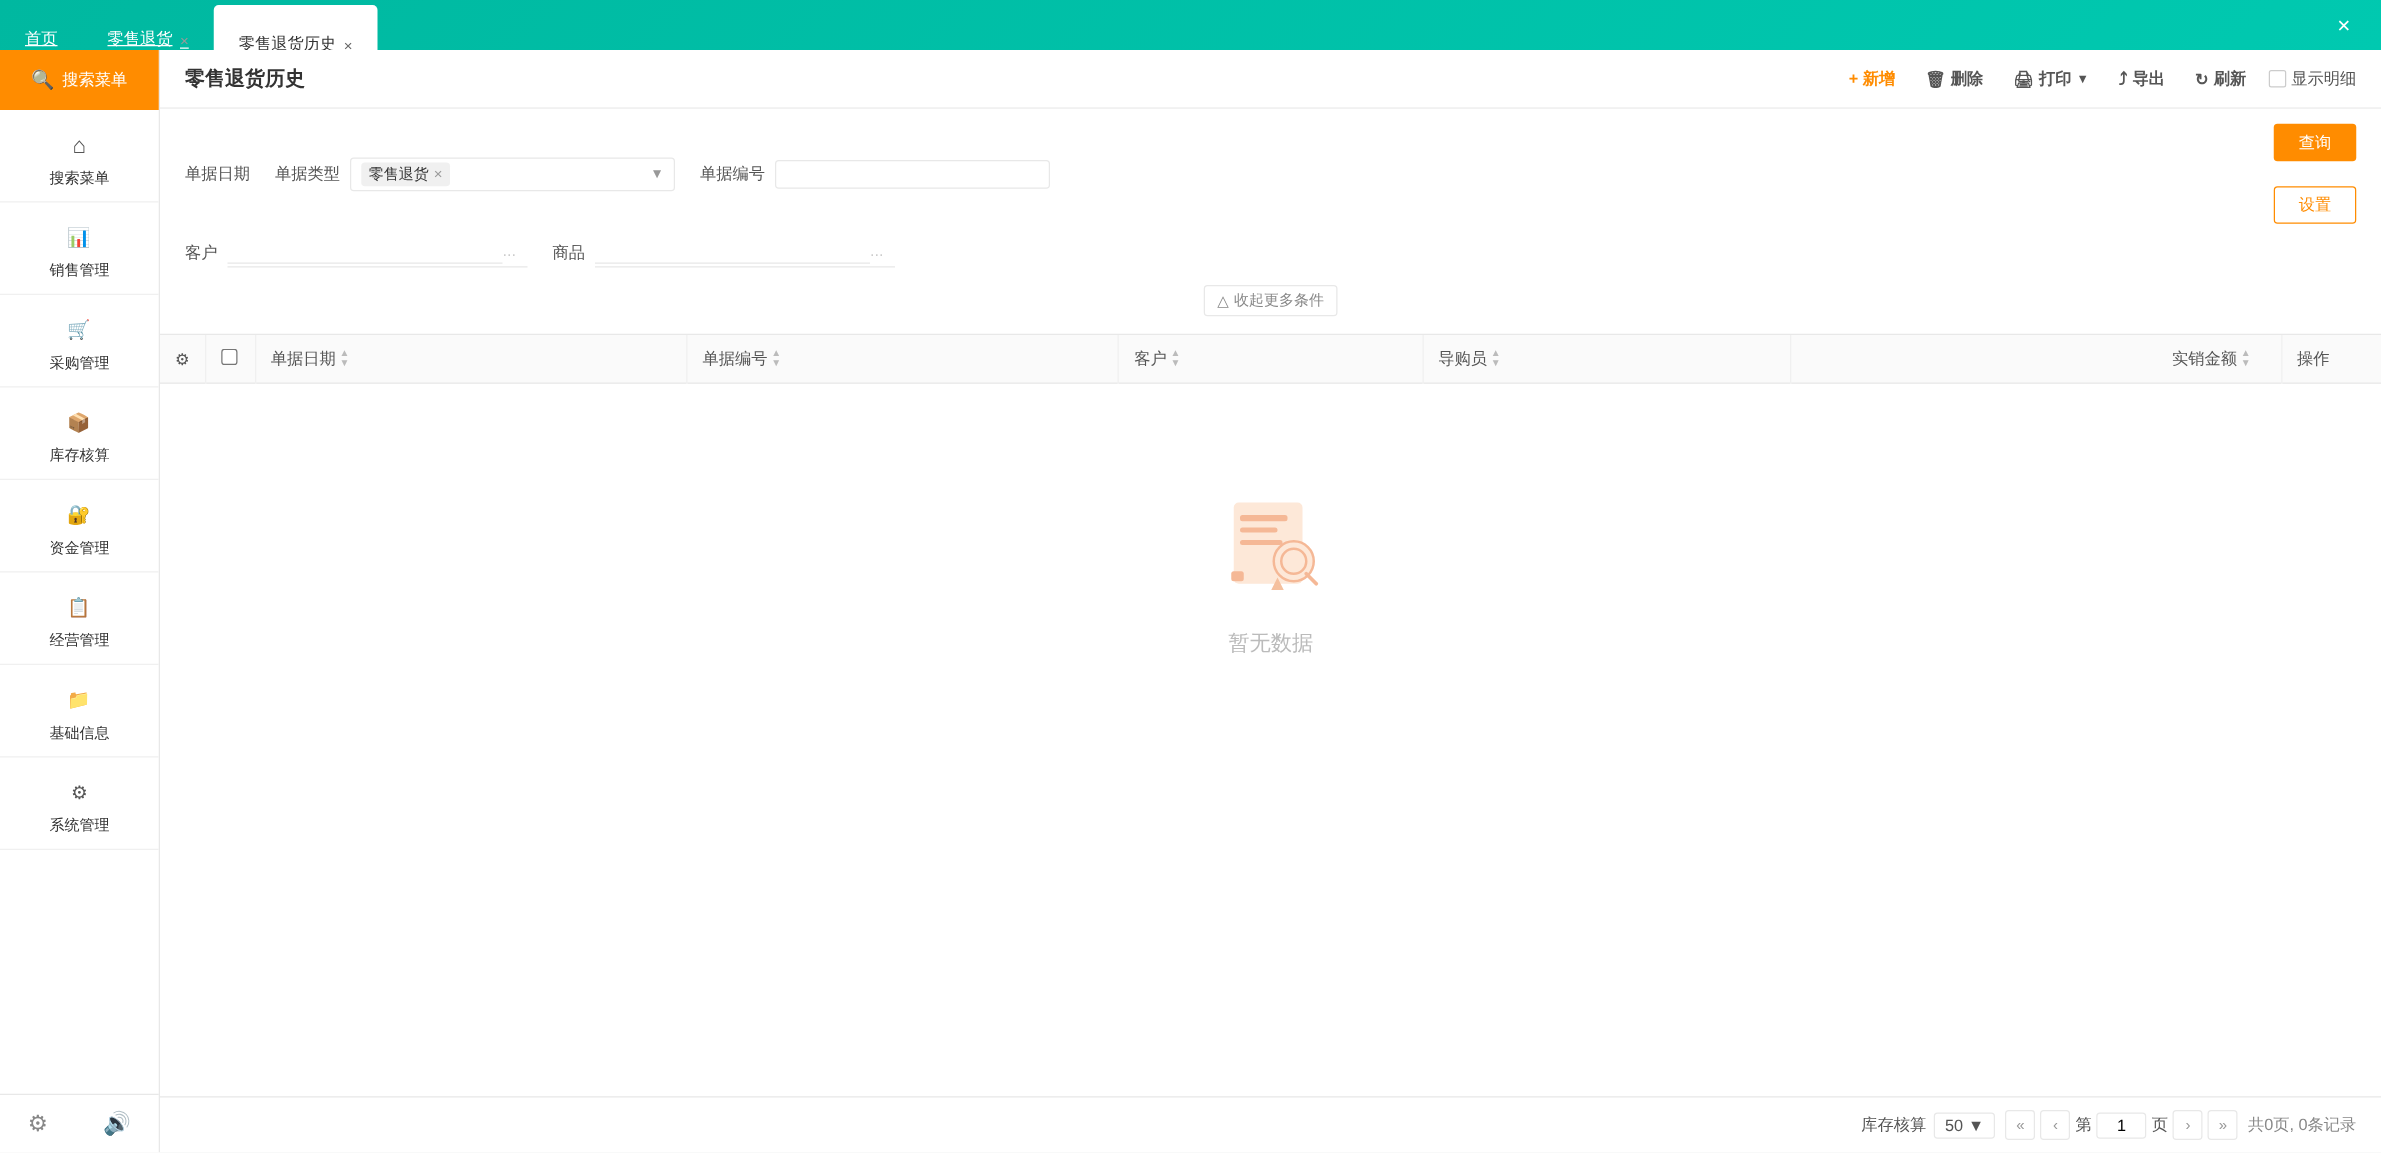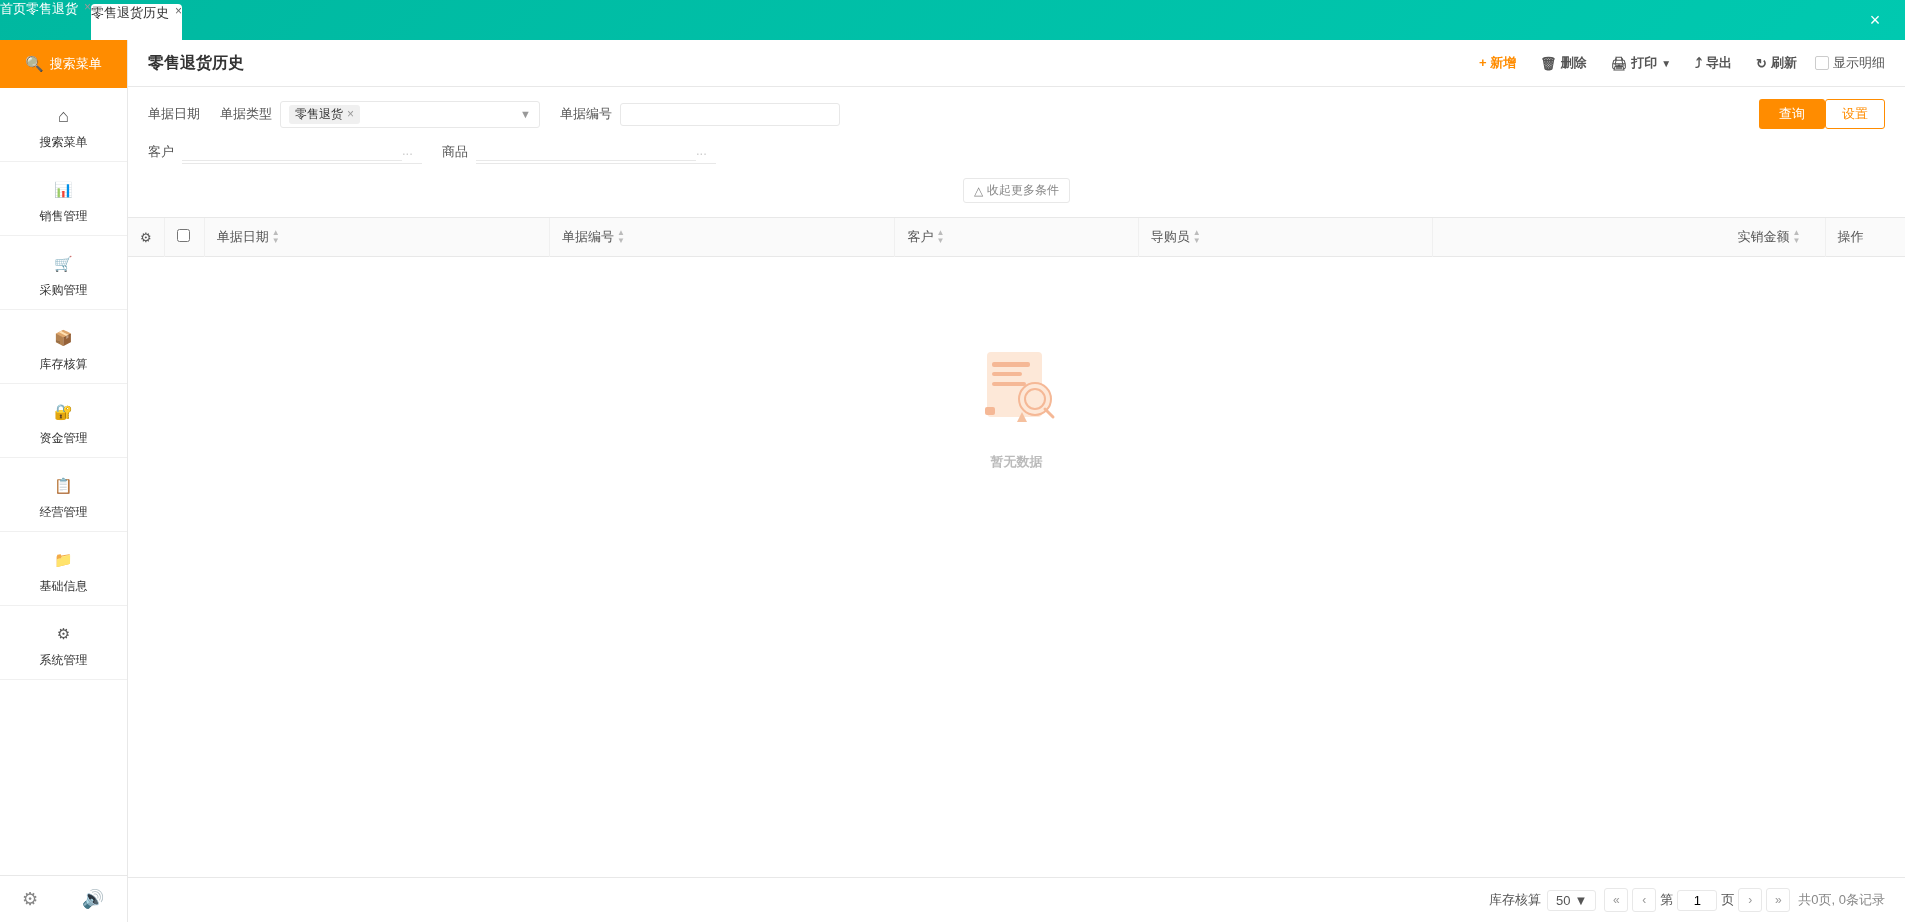--- a/index.html
+++ b/index.html
@@ -15,28 +15,29 @@
       flex-shrink: 0;
     }
     .top-bar-tabs {
       display: flex;
       align-items: stretch;
       height: 100%;
       flex: 1;
     }
     .tab-item {
       display: flex;
-      align-items: flex-start;
-      padding: 0 0;
+      align-items: flex-end;
+      padding: 0 20px;
       font-size: 13px;
       color: #fff;
       cursor: pointer;
       gap: 6px;
       height: 100%;
       white-space: nowrap;
+      text-decoration: underline;
     }
     .tab-item.active {
       background: #fff;
       color: #333;
       border-radius: 4px 4px 0 0;
       margin-top: 4px;
     }
     .tab-close {
       font-size: 12px;
       color: #999;
@@ -313,21 +314,22 @@
       background: #fff;
       color: #ff8c00;
       border: 1px solid #ff8c00;
       border-radius: 3px;
       padding: 5px 16px;
       font-size: 13px;
       cursor: pointer;
     }
     .query-settings {
       display: flex;
-      gap: 0;
+      flex-direction: column;
+      gap: 20px;
     }
 
     
     .table-section {
       flex: 1;
       overflow: auto;
       background: #fff;
       margin: 0;
     }
     .data-table {
@@ -378,22 +380,21 @@
       justify-content: center;
       padding: 80px 0;
     }
     .empty-icon {
       width: 100px;
       height: 100px;
       margin-bottom: 16px;
     }
     .empty-text {
       color: #bbb;
-      font-size: 13px;
-      font-weight: bold;
+      font-size: 17px;
     }
 
     
     .pagination-bar {
       display: flex;
       align-items: center;
       justify-content: flex-end;
       padding: 10px 20px;
       background: #fff;
       border-top: 1px solid #e8e8e8;

